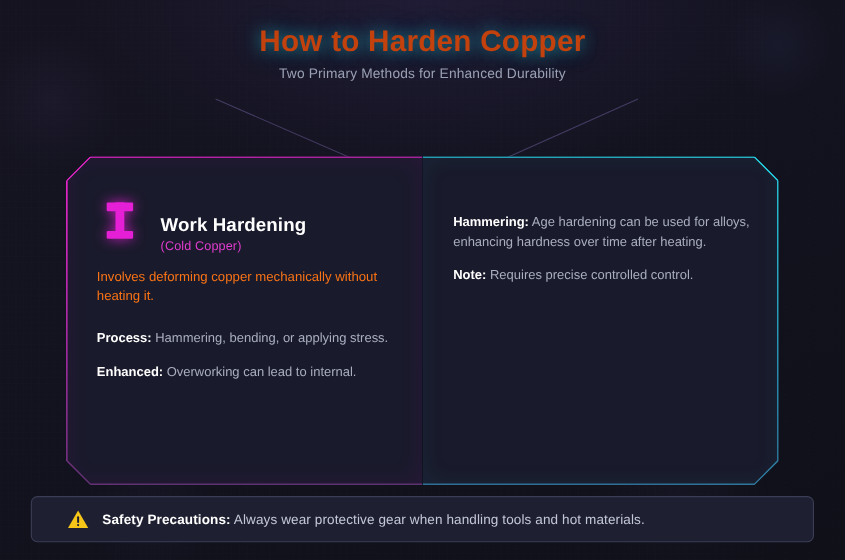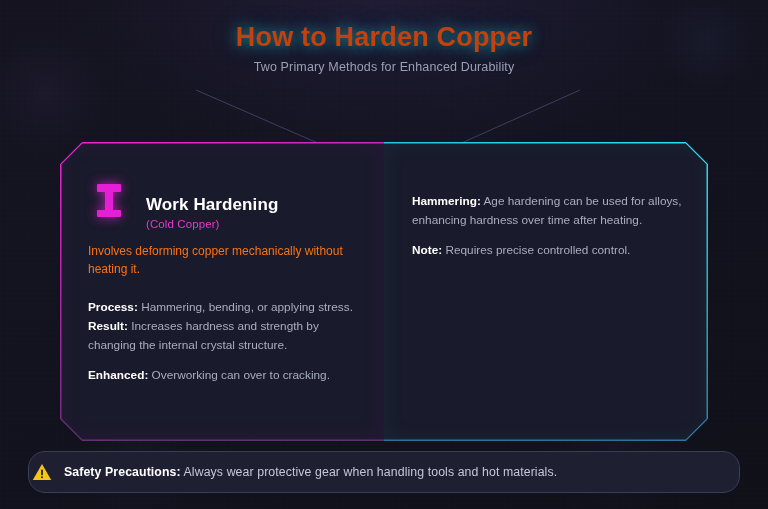--- a/index.html
+++ b/index.html
@@ -169,24 +169,24 @@
   
   .safety {
     position: absolute;
     left: 28px;
     right: 28px;
     bottom: 16px;
     height: 42px;
     box-sizing: border-box;
     background: #1e2032;
     border: 1px solid #3a3d55;
-    border-radius: 17px;
+    border-radius: 6px;
     display: flex;
     align-items: center;
-    padding: 0 3px;
+    padding: 0 32px;
     gap: 12px;
     z-index: 6;
   }
   .safety-text {
     font-size: 12.3px;
     color: #c3c7d6;
     letter-spacing: .1px;
   }
   .safety-text b { color: #ffffff; font-weight: bold; }
   .warn-icon { flex: none; display: block; }
@@ -240,27 +240,23 @@
       </div>
     </div>
 
     <p class="lede">Involves deforming copper mechanically without heating it.</p>
 
     <div class="detail">
       <p>
         <b>Process:</b>
         <span>Hammering, bending, or applying stress.</span>
       </p>
-      <p>
-        <b>Result:</b>
-        <span>Increases hardness and strength by changing the internal crystal structure.</span>
-      </p>
       <p class="gap">
         <b class="k-warn">Enhanced:</b>
-        <span>Overworking can over to cracking.</span>
+        <span>Overworking can lead to internal.</span>
       </p>
     </div>
   </div>
 
   <div class="card card-right card-glow-right">
     <div class="card-border">
       <svg width="324" height="299" viewBox="0 0 324 299">
         <defs>
           <linearGradient id="gradCyan" x1="1" y1="0" x2="0.7" y2="1">
             <stop offset="0%" stop-color="#27e2f0"></stop>

